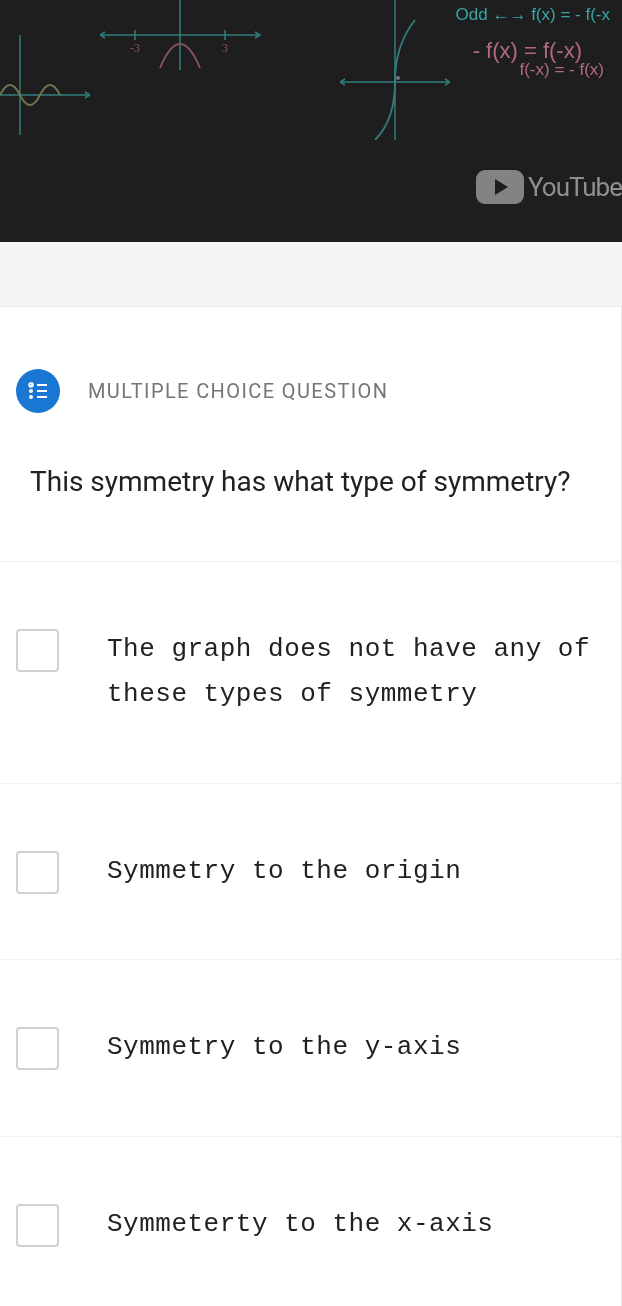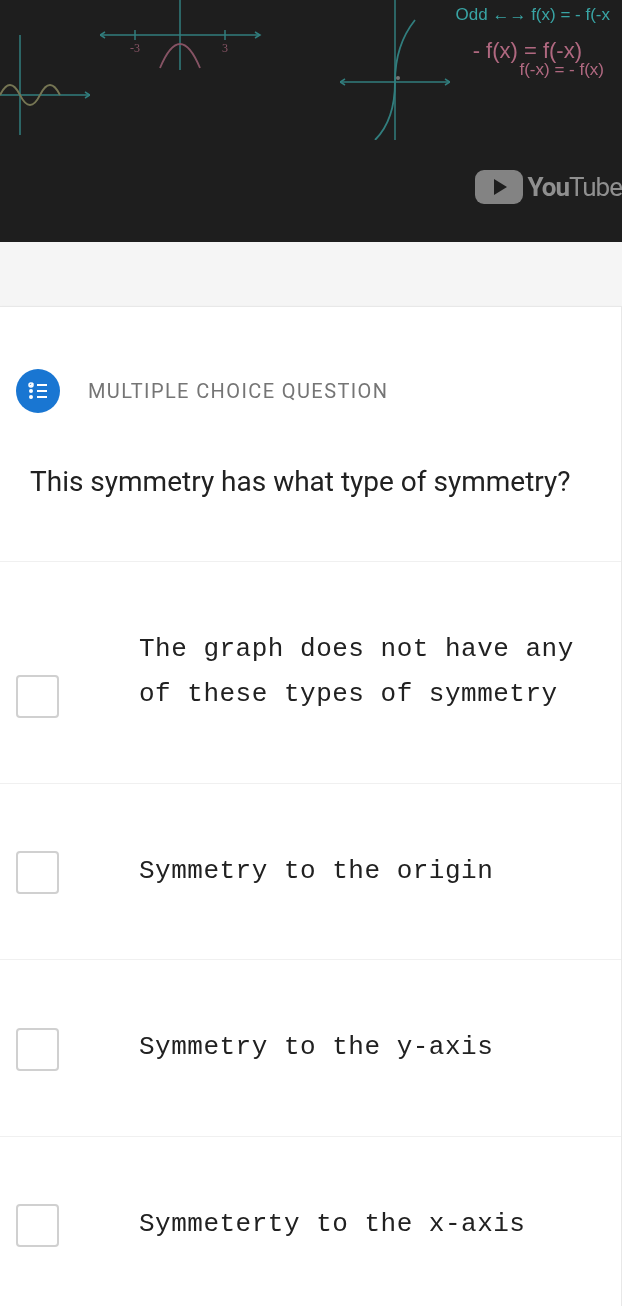--- a/index.html
+++ b/index.html
@@ -92,21 +92,21 @@
       border-bottom: 8px solid transparent;
       margin-left: 3px;
     }
     .youtube-text {
       color: #bbb;
       font-size: 26px;
       font-weight: 400;
       letter-spacing: -1px;
     }
     .youtube-text .bold {
-      font-weight: 700;
+      font-weight: 400;
     }
     .spacer {
       height: 64px;
       background: #f5f5f5;
     }
     .question-card {
       background: #fff;
       border-top: 1px solid #e8e8e8;
       border-right: 1px solid #e8e8e8;
       box-shadow: 0 1px 3px rgba(0,0,0,0.05);
@@ -135,24 +135,24 @@
     }
     .question-text {
       padding: 30px 30px 60px 30px;
       font-size: 28px;
       color: #212121;
       line-height: 1.35;
       font-weight: 400;
     }
     .option-row {
       display: flex;
-      align-items: flex-end;
+      align-items: flex-start;
       padding: 65px 16px 65px 16px;
       border-top: 1px solid #f0f0f0;
-      gap: 80px;
+      gap: 48px;
       cursor: pointer;
     }
     .option-row:first-of-type {
       border-top: none;
       padding-top: 10px;
     }
     .checkbox {
       width: 43px;
       height: 43px;
       border: 2px solid #d0d0d0;

